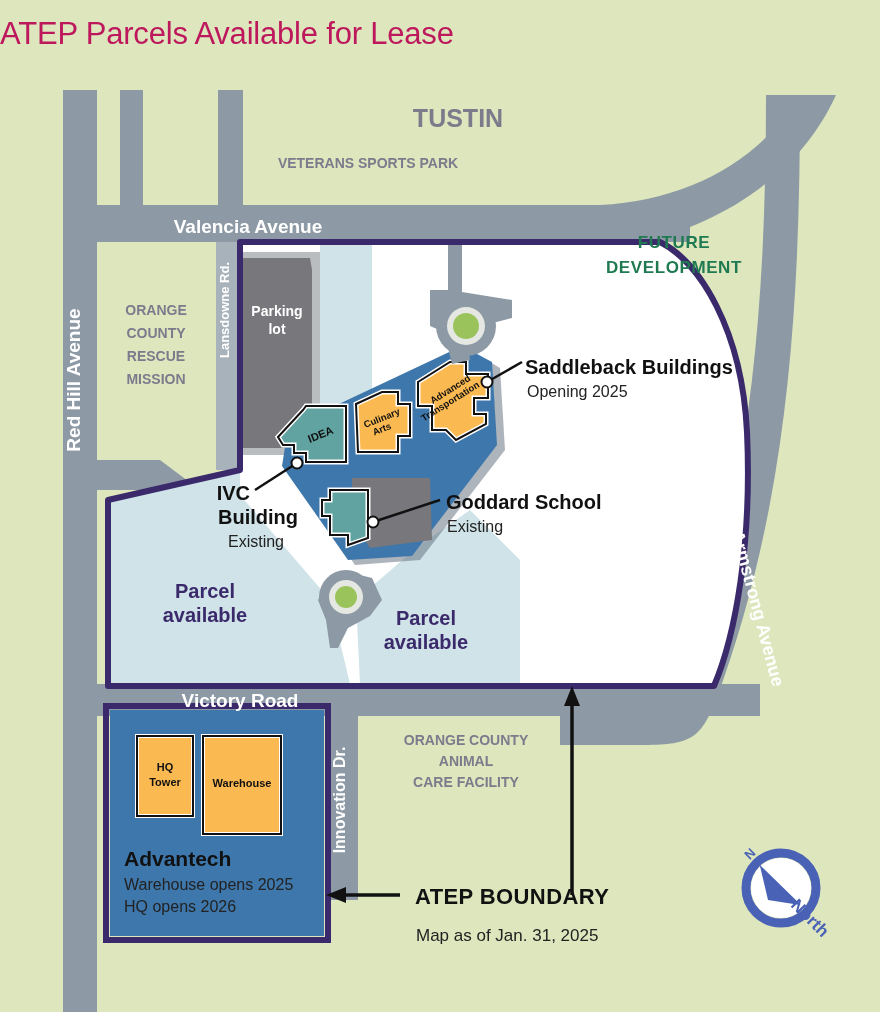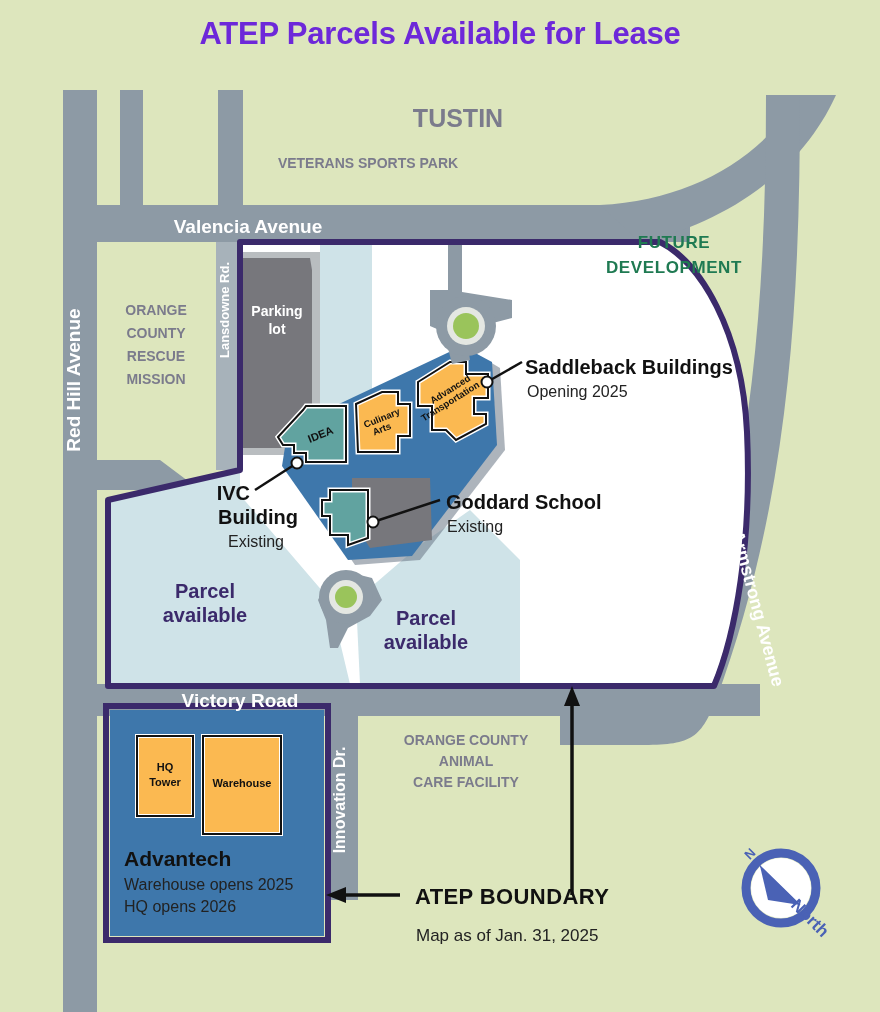--- a/index.html
+++ b/index.html
@@ -13,24 +13,23 @@
     height: 1012px;
     background: #dde6bd;
     font-family: "Liberation Sans", sans-serif;
     overflow: hidden;
   }
   #map-title {
     position: absolute;
     top: 16px;
     left: 0;
     width: 880px;
-    text-align: center;
     font-size: 31px;
-    font-weight: bold;
-    color: #6d28d9;
+    font-weight: normal;
+    color: #be185d;
     letter-spacing: -0.2px;
   }
   svg#map-svg {
     position: absolute;
     top: 0;
     left: 0;
   }
   .maplabel {
     font-family: "Liberation Sans", sans-serif;
   }

